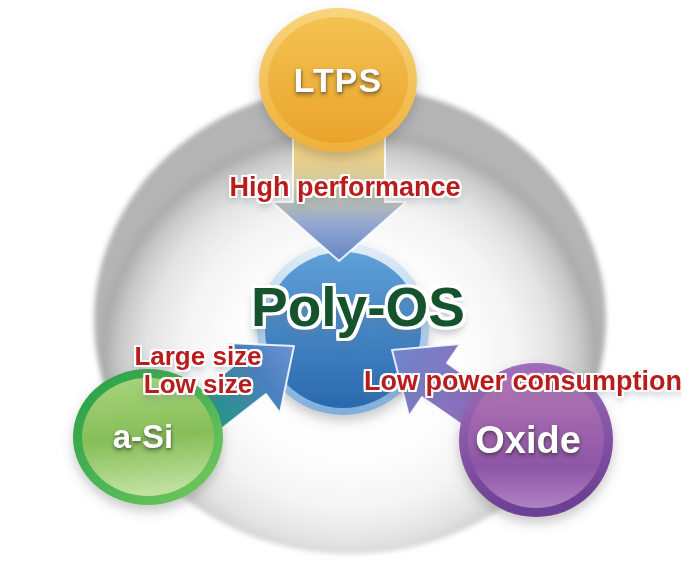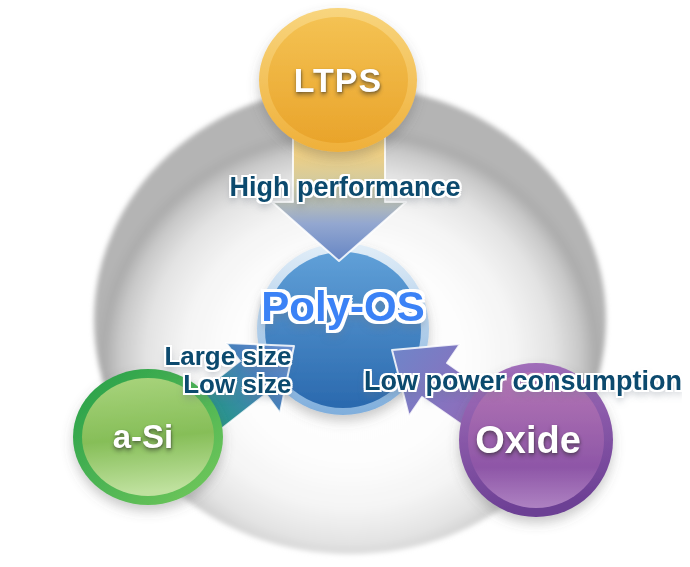--- a/index.html
+++ b/index.html
@@ -15,43 +15,43 @@
 
   .txt {
     position: absolute;
     transform: translate(-50%, -50%);
     font-weight: bold;
     white-space: nowrap;
     user-select: none;
   }
   
   .navy {
-    color: #0c4a6e;
+    color: #b91c1c;
     text-shadow:
       -2px -2px 0 #fff,  0 -2px 0 #fff,  2px -2px 0 #fff,
       -2px  0   0 #fff,  2px  0   0 #fff,
       -2px  2px 0 #fff,  0  2px 0 #fff,  2px  2px 0 #fff,
       -1px -1px 0 #fff,  1px -1px 0 #fff, -1px 1px 0 #fff, 1px 1px 0 #fff,
        0 5px 7px rgba(110,120,135,0.55);
   }
   
   .white {
     color: #ffffff;
     text-shadow: 0 3px 4px rgba(40,40,40,0.45), 1px 1px 2px rgba(40,40,40,0.35);
   }
 
   #t-high   { left: 345px; top: 187px; font-size: 27px; }
-  #t-poly   { left: 343px; top: 307px; font-size: 42px; color: #3b82f6;
+  #t-poly   { left: 358px; top: 307px; font-size: 55px; color: #14532d;
               text-shadow:
                 -3px -3px 0 #fff,  0 -3px 0 #fff,  3px -3px 0 #fff,
                 -3px  0   0 #fff,  3px  0   0 #fff,
                 -3px  3px 0 #fff,  0  3px 0 #fff,  3px  3px 0 #fff,
                 -2px -2px 0 #fff,  2px -2px 0 #fff, -2px 2px 0 #fff, 2px 2px 0 #fff,
                  0 6px 9px rgba(110,120,135,0.6); }
-  #t-asi-benefit { left: 198px; top: 370px; font-size: 26px; line-height: 28px; text-align: right; margin-left: 30px; }
+  #t-asi-benefit { left: 198px; top: 370px; font-size: 26px; line-height: 28px; text-align: center; }
   #t-lowpower    { left: 523px; top: 381px; font-size: 27px; }
   #t-ltps  { left: 338px; top: 80px;  font-size: 34px; letter-spacing: 1px; }
   #t-asi   { left: 143px; top: 437px; font-size: 33px; }
   #t-oxide { left: 528px; top: 440px; font-size: 38px; }
 </style>
 </head>
 <body>
 
 <div id="canvas">
 

